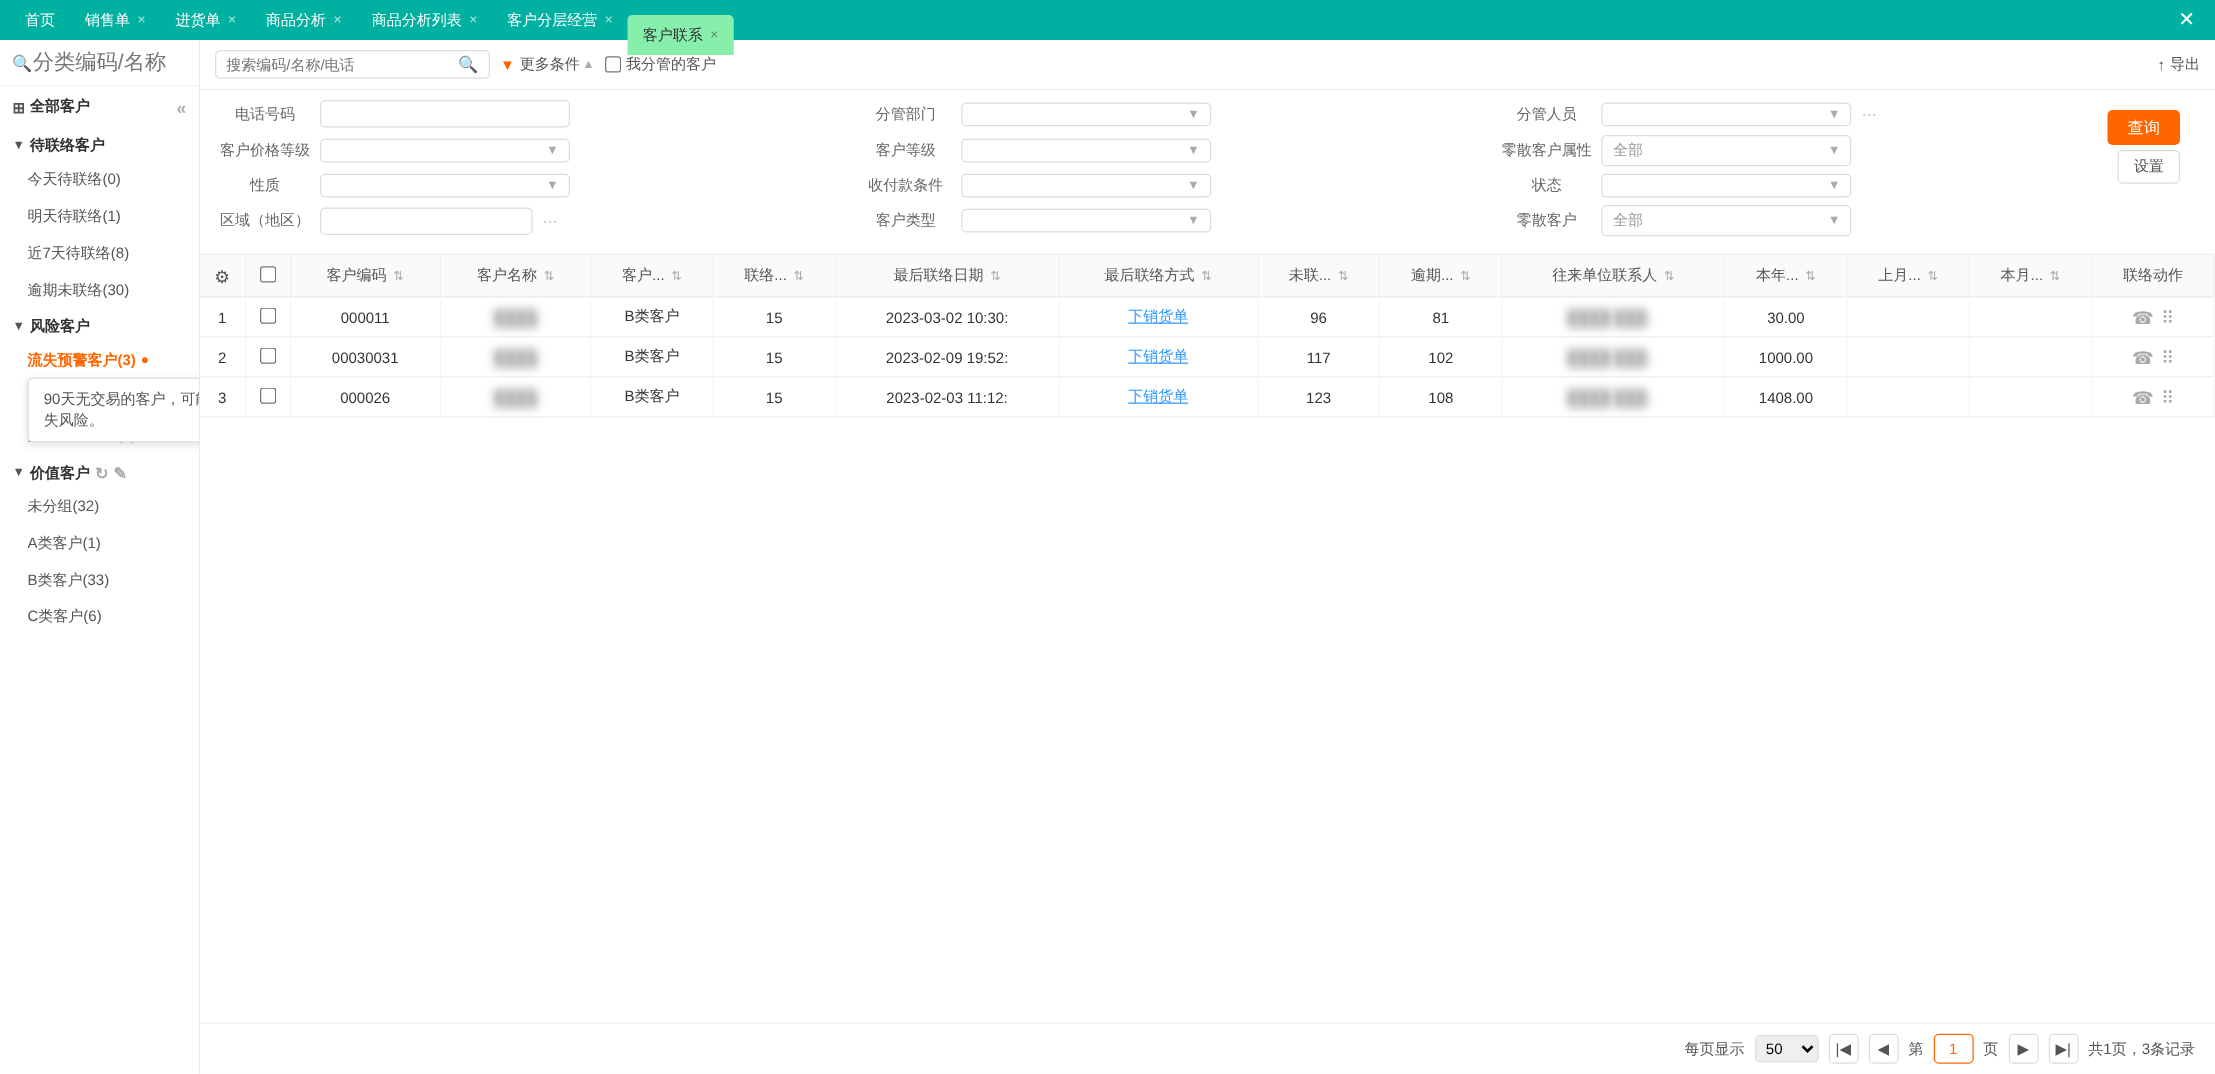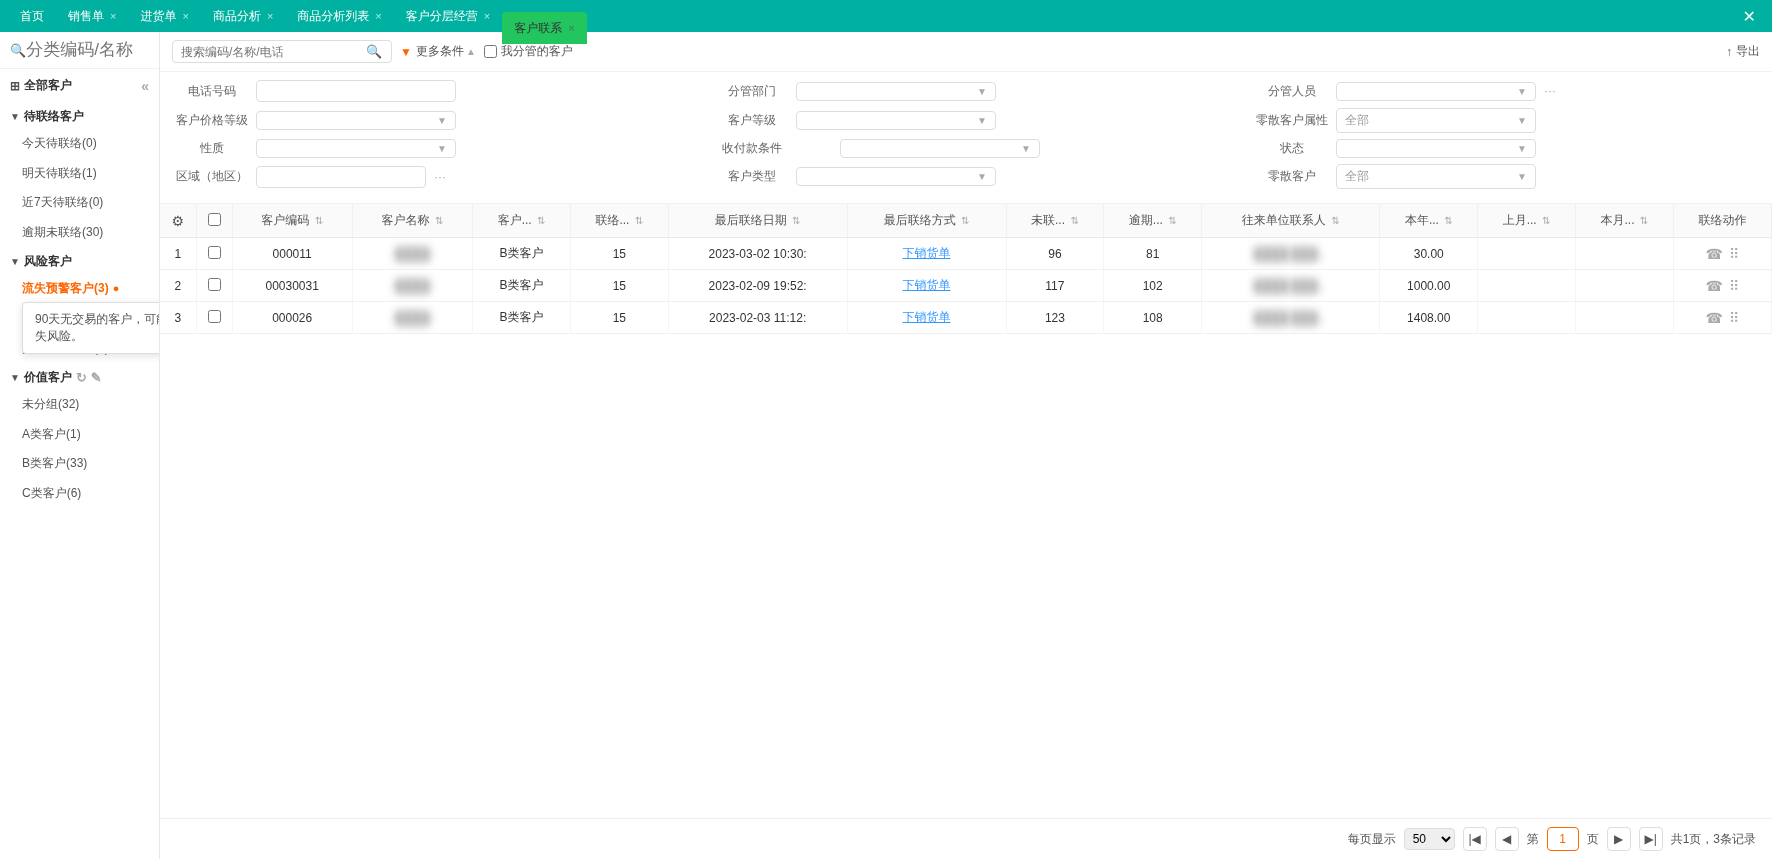--- a/index.html
+++ b/index.html
@@ -18,21 +18,21 @@
       align-items: center;
       padding: 0 12px;
       height: 32px;
       color: #fff;
       cursor: pointer;
       font-size: 13px;
       white-space: nowrap;
       position: relative;
     }
     .tab-item.active {
-      background: #22c55e;
+      background: #86efac;
       color: #333;
       border-radius: 4px 4px 0 0;
       margin-top: 24px;
     }
     .tab-close {
       margin-left: 6px;
       font-size: 11px;
       cursor: pointer;
       opacity: 0.7;
     }
@@ -382,21 +382,21 @@
       <span class="arrow">▼</span>
       <span>待联络客户</span>
     </div>
     <div class="sidebar-item">
       <span>今天待联络(0)</span>
     </div>
     <div class="sidebar-item">
       <span>明天待联络(1)</span>
     </div>
     <div class="sidebar-item">
-      <span>近7天待联络(0)</span>
+      <span>近7天待联络(8)</span>
     </div>
     <div class="sidebar-item">
       <span>逾期未联络(30)</span>
     </div>
 
     <div class="sidebar-section-title">
       <span class="arrow">▼</span>
       <span>风险客户</span>
     </div>
     <div class="sidebar-risk-item">
@@ -511,21 +511,21 @@
           </div>
 
           <div class="filter-row">
             <div class="filter-field">
               <span class="filter-label">性质</span>
               <div class="filter-select" style="max-width:200px;">
                 <span class="filter-select-text"></span>
                 <span class="filter-select-arrow">▼</span>
               </div>
             </div>
-            <div class="filter-field" style="margin-left:40px;gap:44px;">
+            <div class="filter-field" style="margin-left:40px;">
               <span class="filter-label">收付款条件</span>
               <div class="filter-select" style="max-width:200px;">
                 <span class="filter-select-text"></span>
                 <span class="filter-select-arrow">▼</span>
               </div>
             </div>
             <div class="filter-field" style="margin-left:40px;">
               <span class="filter-label">状态</span>
               <div class="filter-select" style="max-width:200px;">
                 <span class="filter-select-text"></span>
@@ -550,20 +550,24 @@
             <div class="filter-field" style="margin-left:40px;">
               <span class="filter-label">零散客户</span>
               <div class="filter-select" style="max-width:200px;">
                 <span class="filter-select-text">全部</span>
                 <span class="filter-select-arrow">▼</span>
               </div>
             </div>
           </div>
         </div>
 
+        <div class="panel-btns">
+          <button class="btn-query">查询</button>
+          <button class="btn-settings">设置</button>
+        </div>
       </div>
     </div>
 
     <div class="table-area">
       <table>
         <thead>
           <tr>
             <th style="width:36px;">
               <span class="gear-icon">⚙</span>
             </th>

